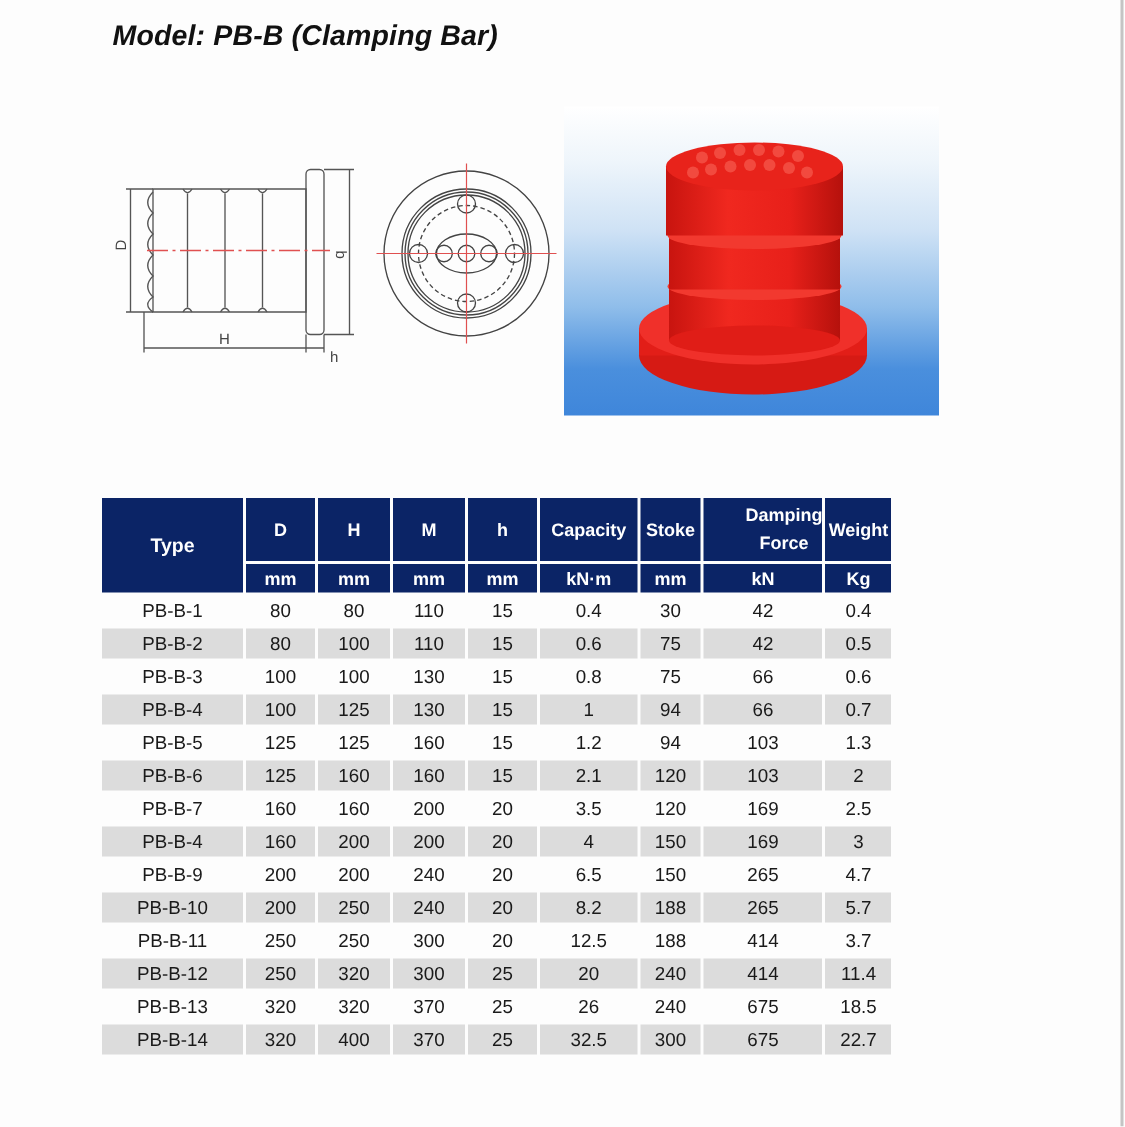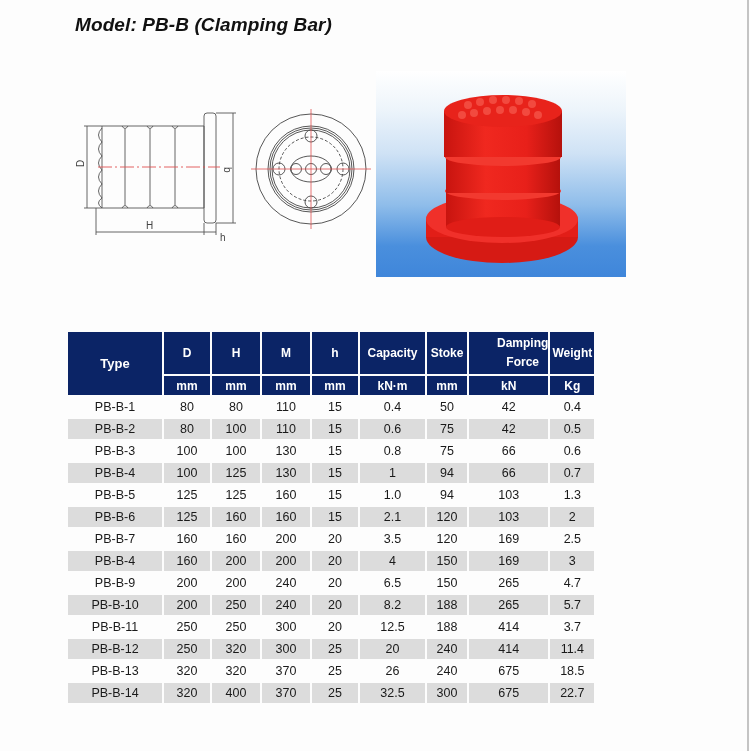--- a/index.html
+++ b/index.html
@@ -162,21 +162,21 @@
     </tr>
   </thead>
   <tbody id="spec-body">
       <tr>
         <td>PB-B-1</td>
         <td>80</td>
         <td>80</td>
         <td>110</td>
         <td>15</td>
         <td>0.4</td>
-        <td>50</td>
+        <td>30</td>
         <td>42</td>
         <td>0.4</td>
       </tr>
       <tr class="alt">
         <td>PB-B-2</td>
         <td>80</td>
         <td>100</td>
         <td>110</td>
         <td>15</td>
         <td>0.6</td>
@@ -205,21 +205,21 @@
         <td>94</td>
         <td>66</td>
         <td>0.7</td>
       </tr>
       <tr>
         <td>PB-B-5</td>
         <td>125</td>
         <td>125</td>
         <td>160</td>
         <td>15</td>
-        <td>1.0</td>
+        <td>1.2</td>
         <td>94</td>
         <td>103</td>
         <td>1.3</td>
       </tr>
       <tr class="alt">
         <td>PB-B-6</td>
         <td>125</td>
         <td>160</td>
         <td>160</td>
         <td>15</td>

